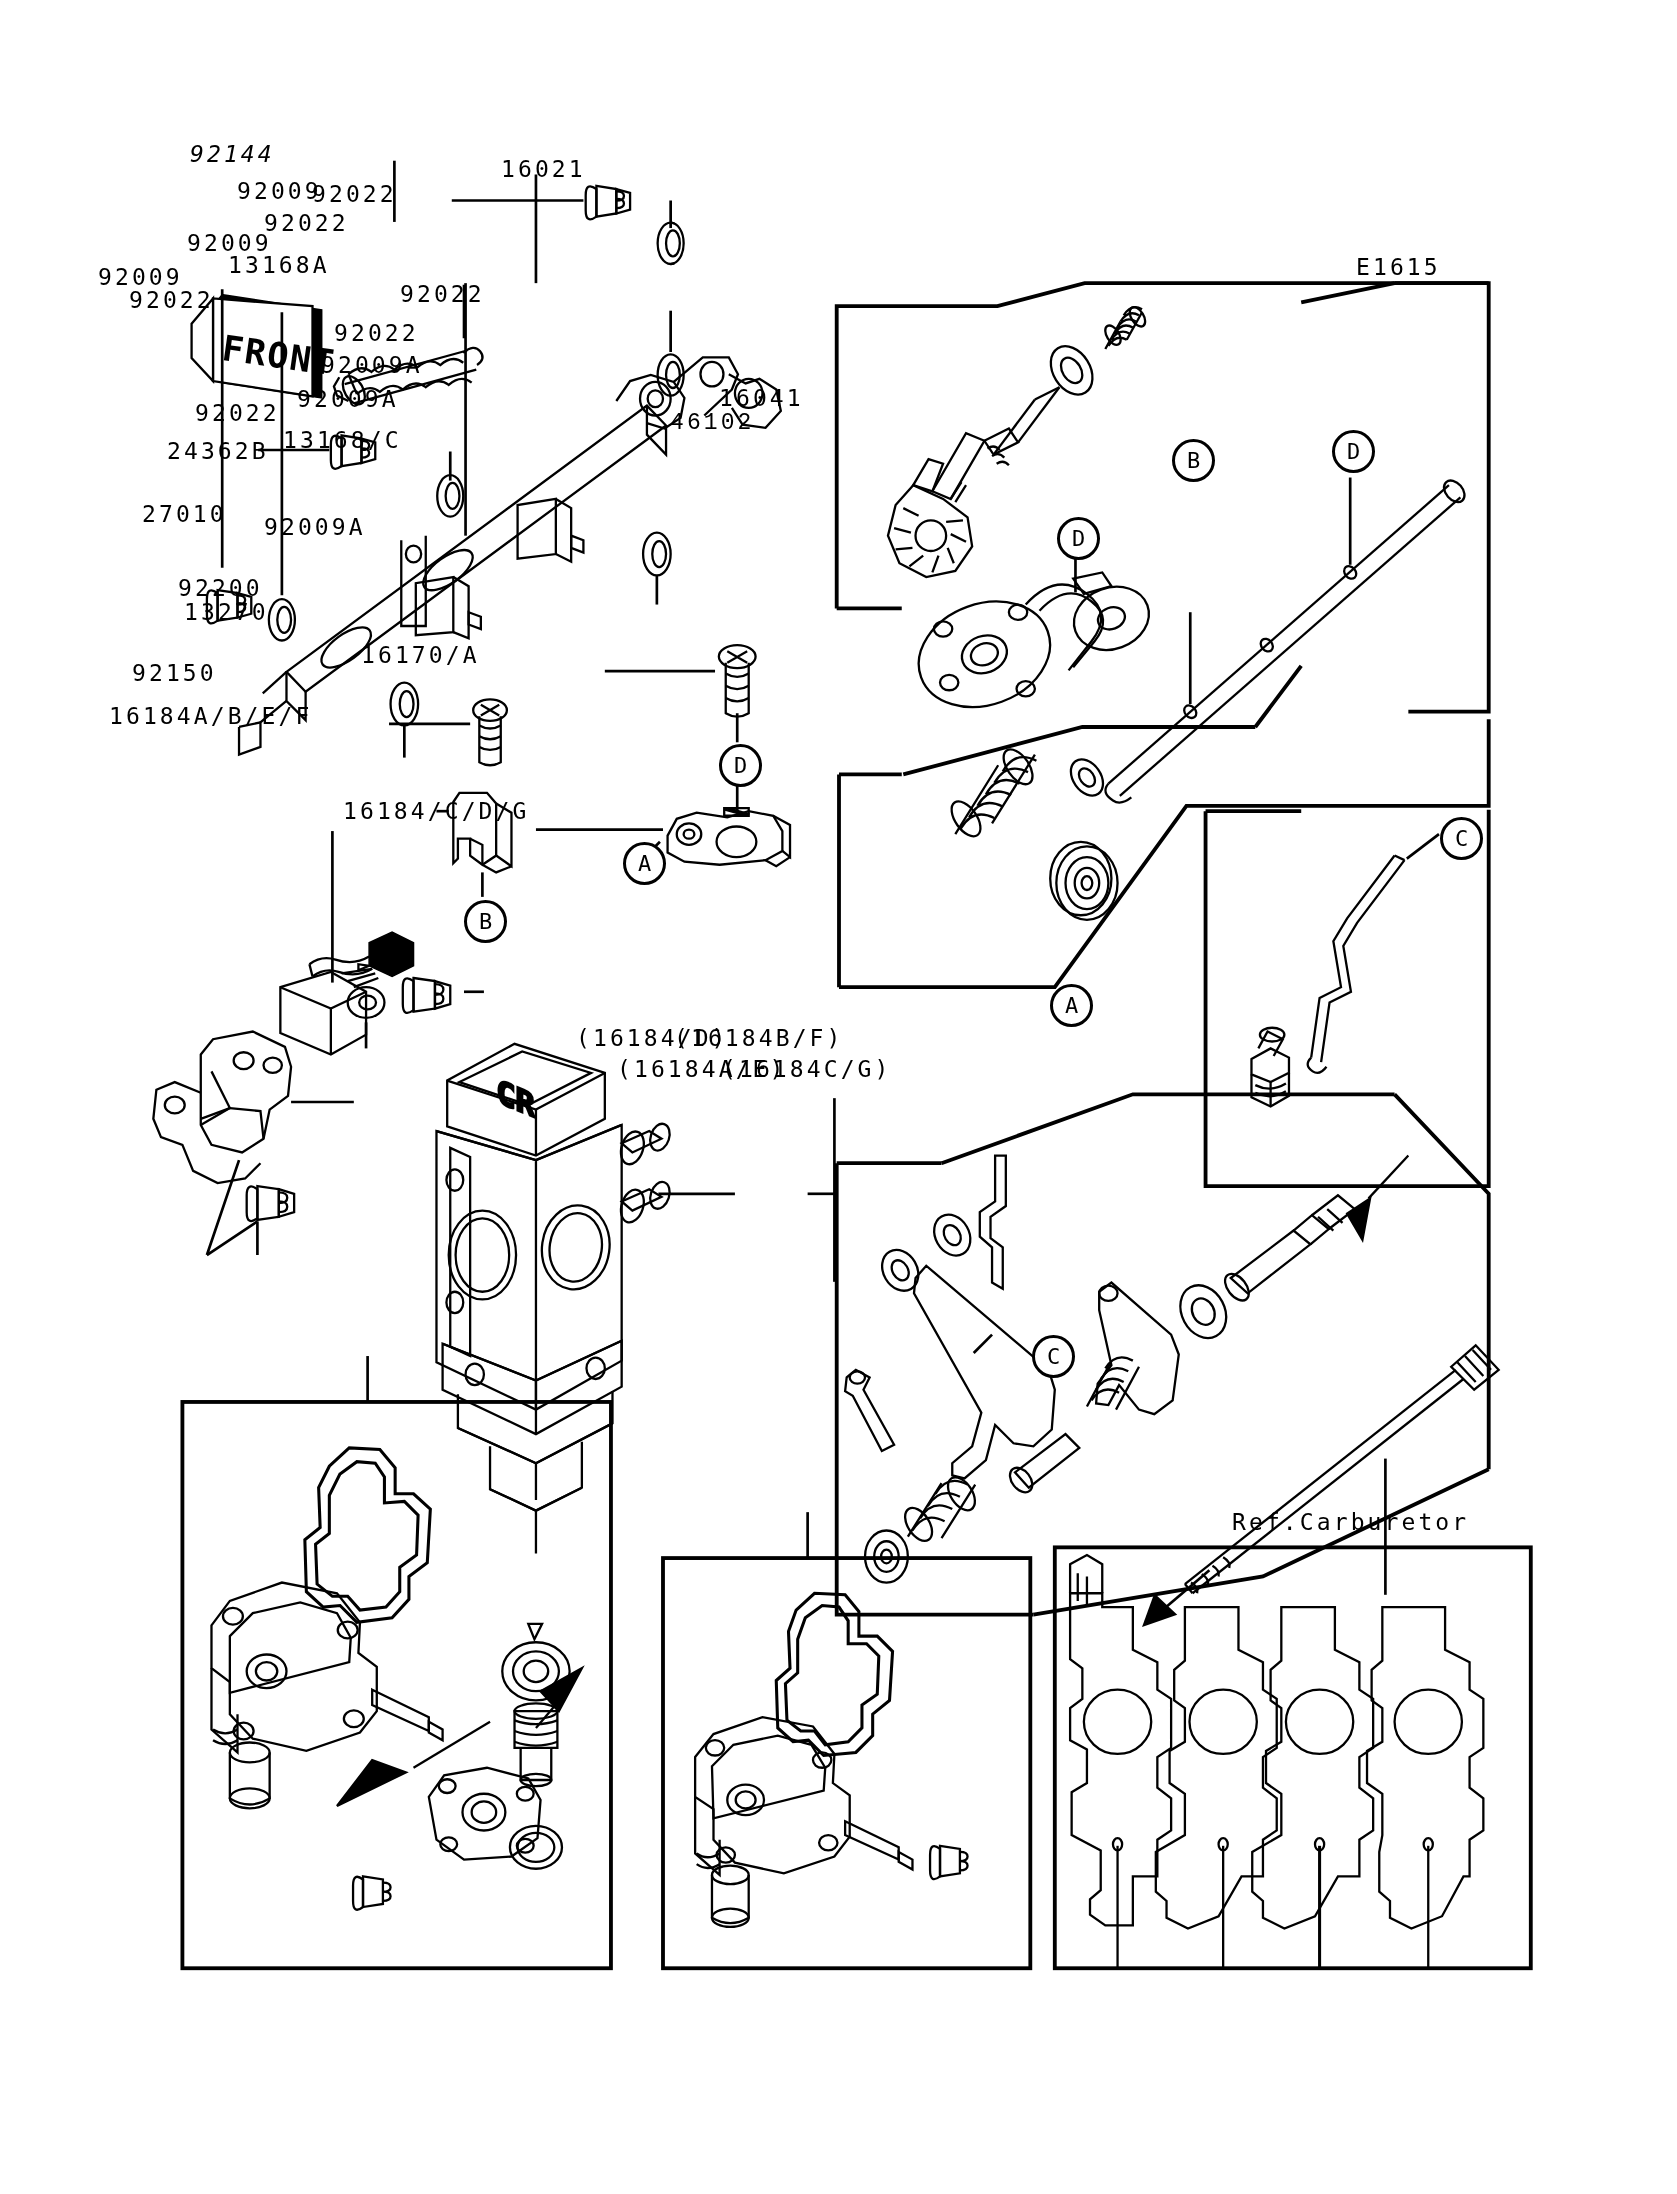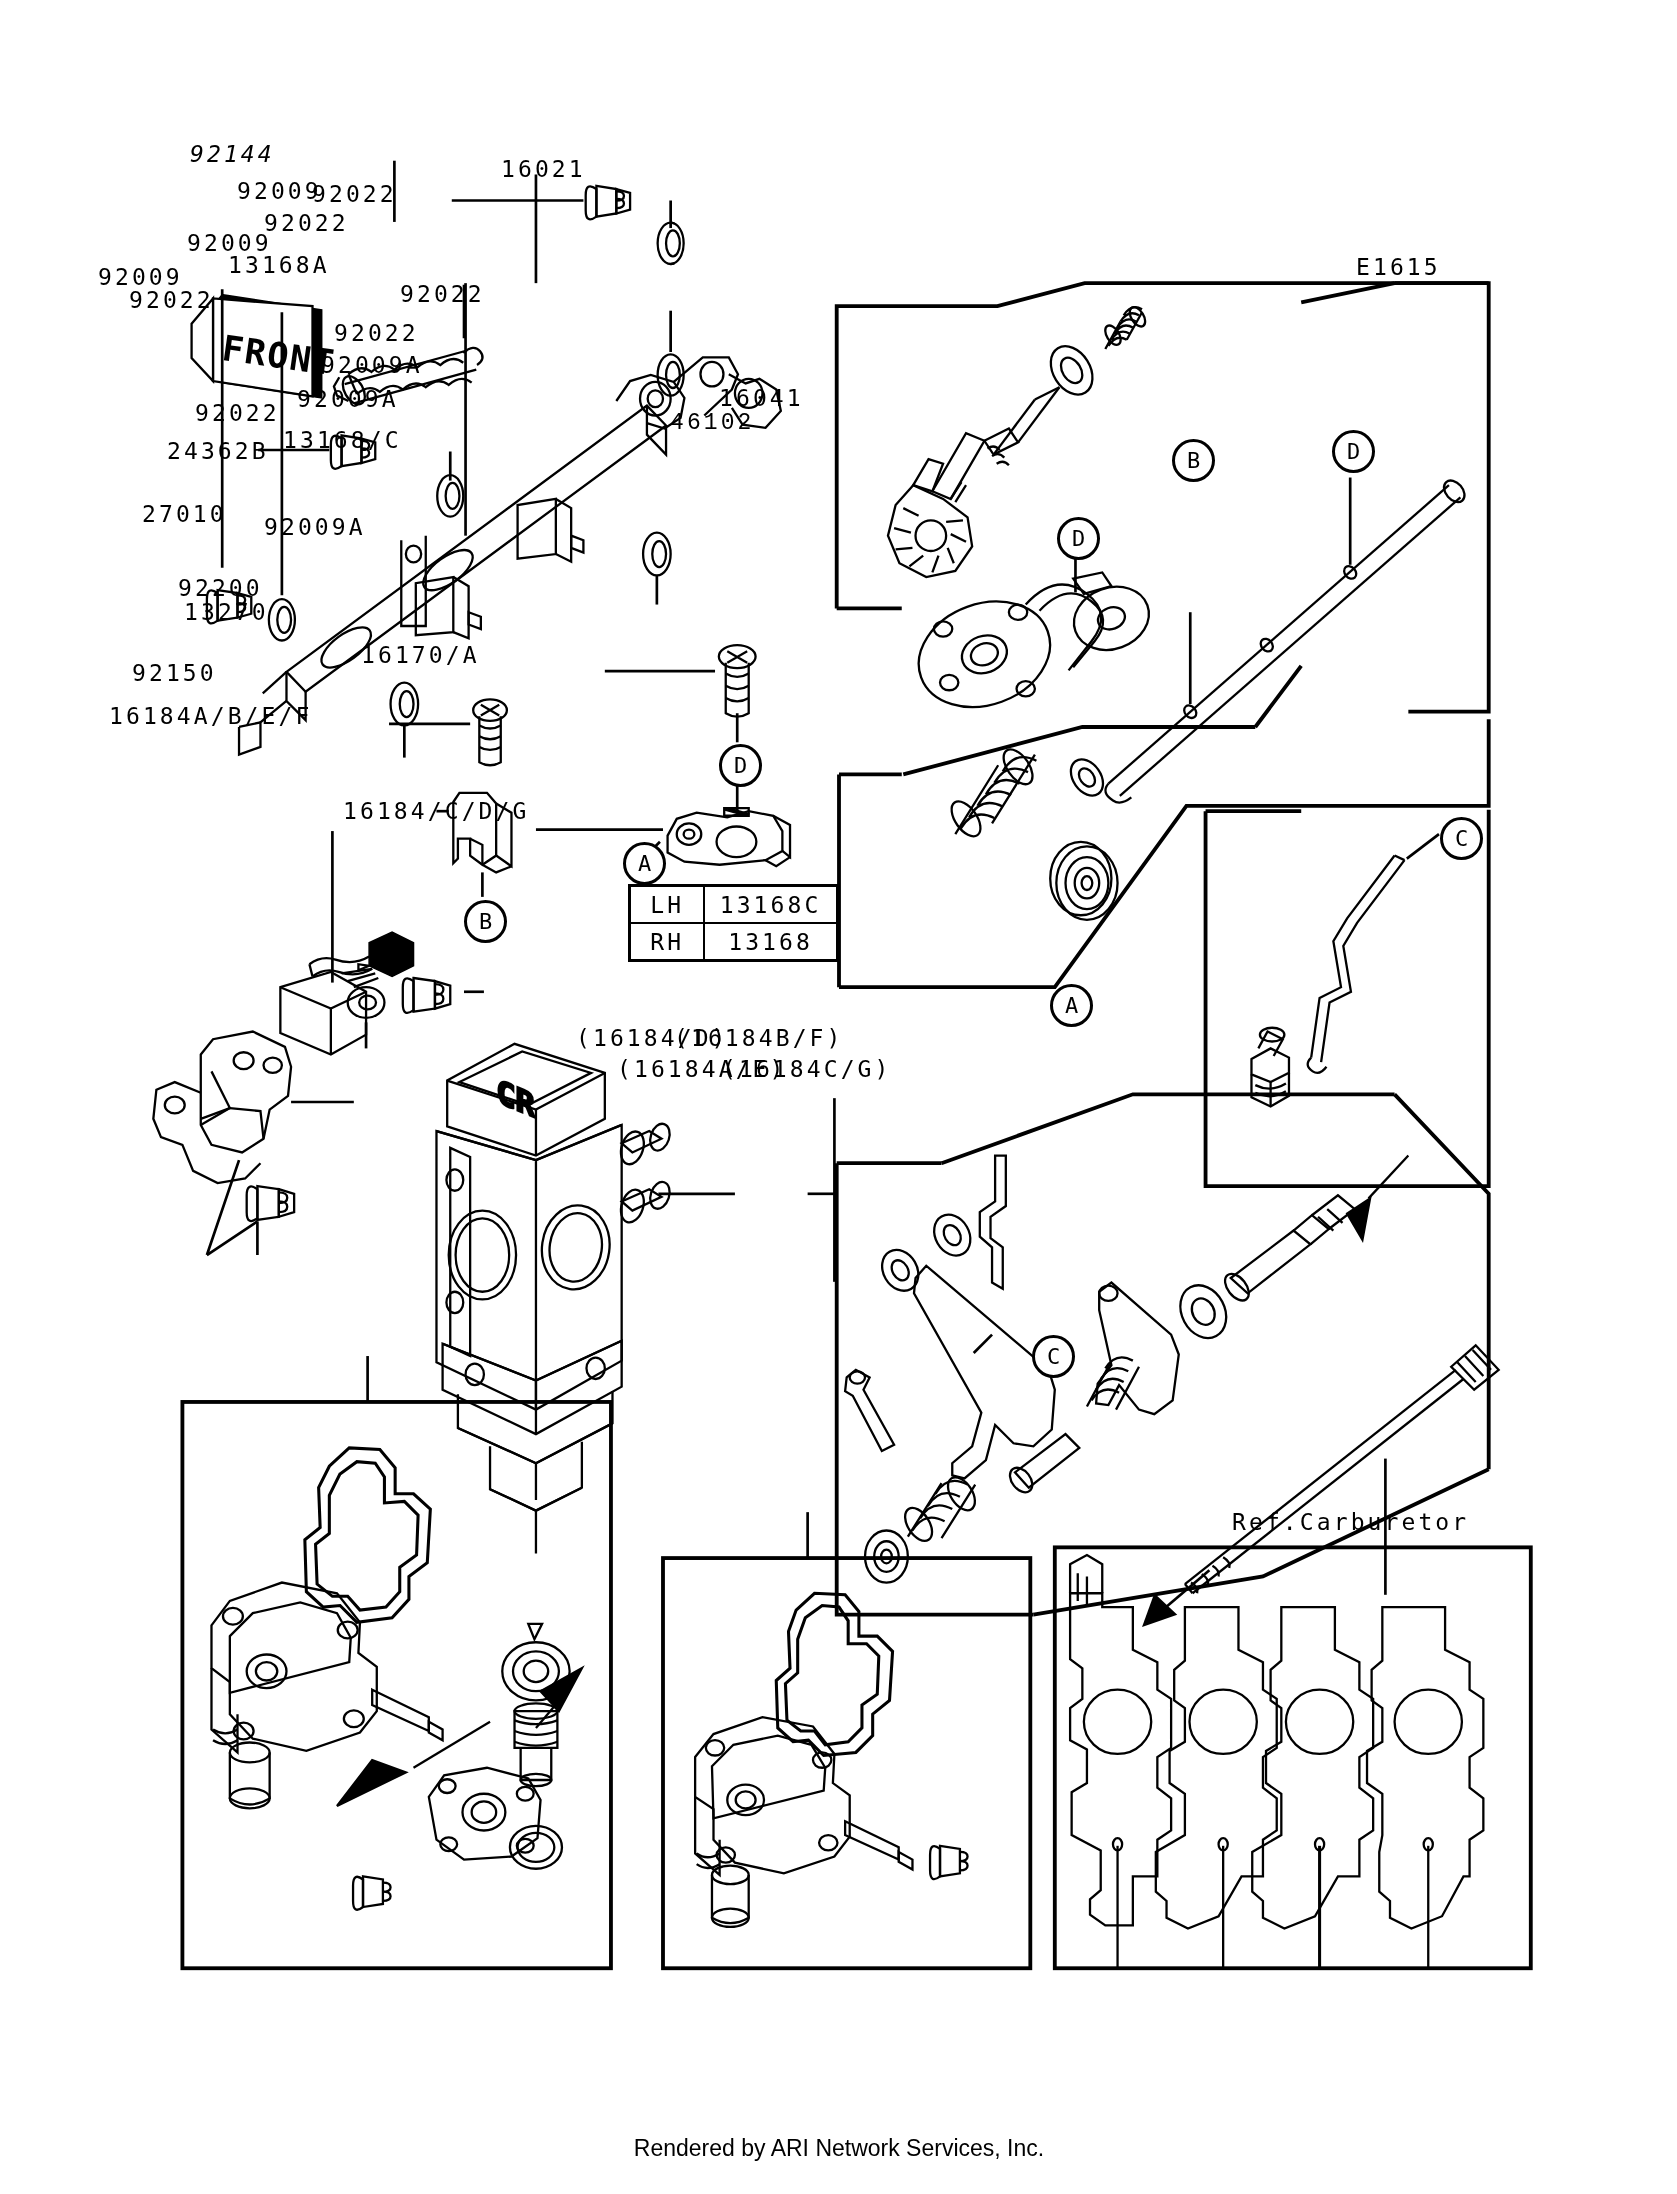--- a/index.html
+++ b/index.html
@@ -645,32 +645,20 @@
   <div class="circ" style="left:623px; top:842px;">A</div>
   <div class="circ" style="left:464px; top:900px;">B</div>
   <div class="circ" style="left:1172px; top:439px;">B</div>
   <div class="circ" style="left:719px; top:744px;">D</div>
   <div class="circ" style="left:1057px; top:517px;">D</div>
   <div class="circ" style="left:1332px; top:430px;">D</div>
   <div class="circ" style="left:1050px; top:984px;">A</div>
   <div class="circ" style="left:1440px; top:817px;">C</div>
   <div class="circ" style="left:1032px; top:1335px;">C</div>
 
-  <table class="tbl" style="left:628px; top:884px;">
-    <tbody>
-        <tr>
-      <td class="k">LH</td>
-      <td class="v">13168C</td>
-    </tr>
-    <tr>
-      <td class="k">RH</td>
-      <td class="v">13168</td>
-    </tr>
-  </tbody>
-    </table>
 
   <div class="lbl" style="left:1232px; top:1509px;">Ref.Carburetor</div>
 
   <div id="part-label-layer">
       <div class="lbl" style="left: 190px; top: 141px; font-style: italic;">92144</div>
       <div class="lbl" style="left: 312px; top: 181px;">92022</div>
       <div class="lbl" style="left: 237px; top: 178px;">92009</div>
       <div class="lbl" style="left: 264px; top: 210px;">92022</div>
       <div class="lbl" style="left: 187px; top: 230px;">92009</div>
       <div class="lbl" style="left: 228px; top: 252px;">13168A</div>
@@ -693,15 +681,14 @@
       <div class="lbl" style="left: 719px; top: 385px;">16041</div>
       <div class="lbl" style="left: 670px; top: 410px; font-family: Liberation Mono, monospace;">46102</div>
       <div class="lbl" style="left: 361px; top: 642px;">16170/A</div>
       <div class="lbl" style="left: 343px; top: 798px;">16184/C/D/G</div>
       <div class="lbl" style="left: 576px; top: 1025px;">(16184/D)</div>
       <div class="lbl" style="left: 674px; top: 1025px;">(16184B/F)</div>
       <div class="lbl" style="left: 617px; top: 1056px;">(16184A/E)</div>
       <div class="lbl" style="left: 722px; top: 1056px;">(16184C/G)</div>
     </div>
 
-  <div class="footer">Rendered by ARI Network Services, Inc.</div>
 </div>
 
 
 </body></html>

